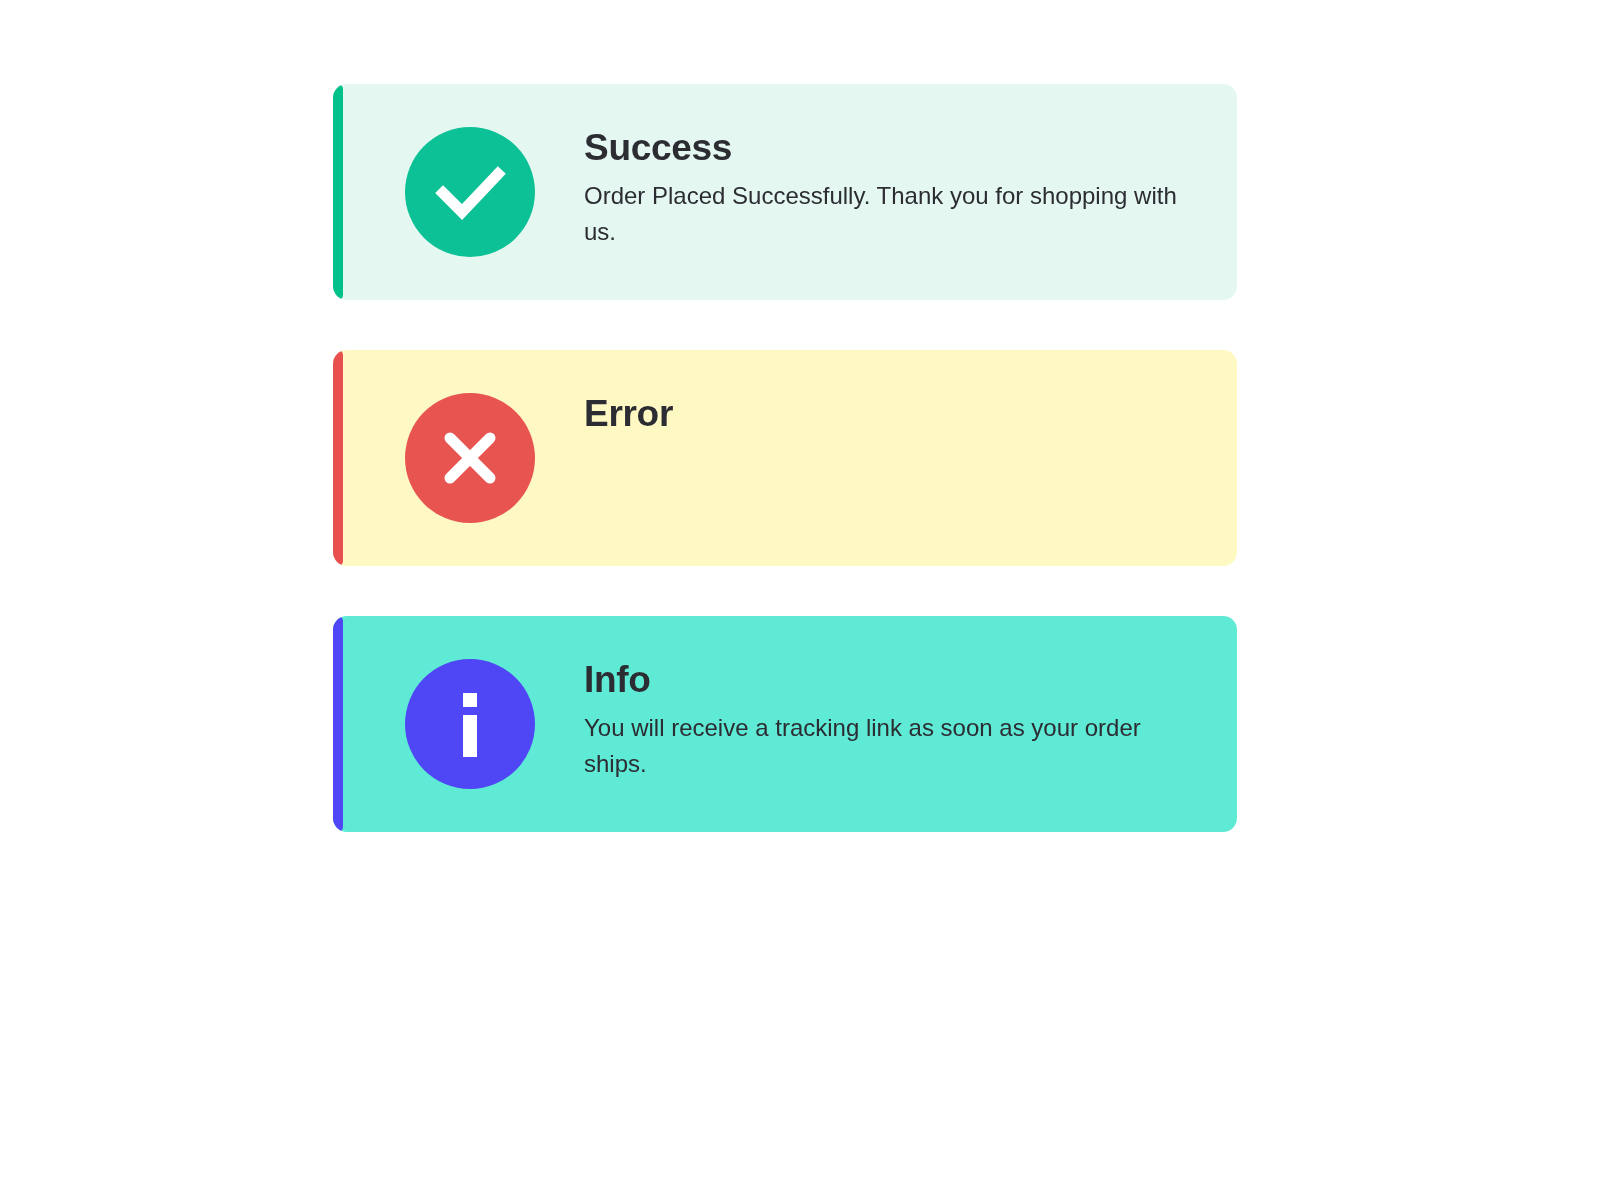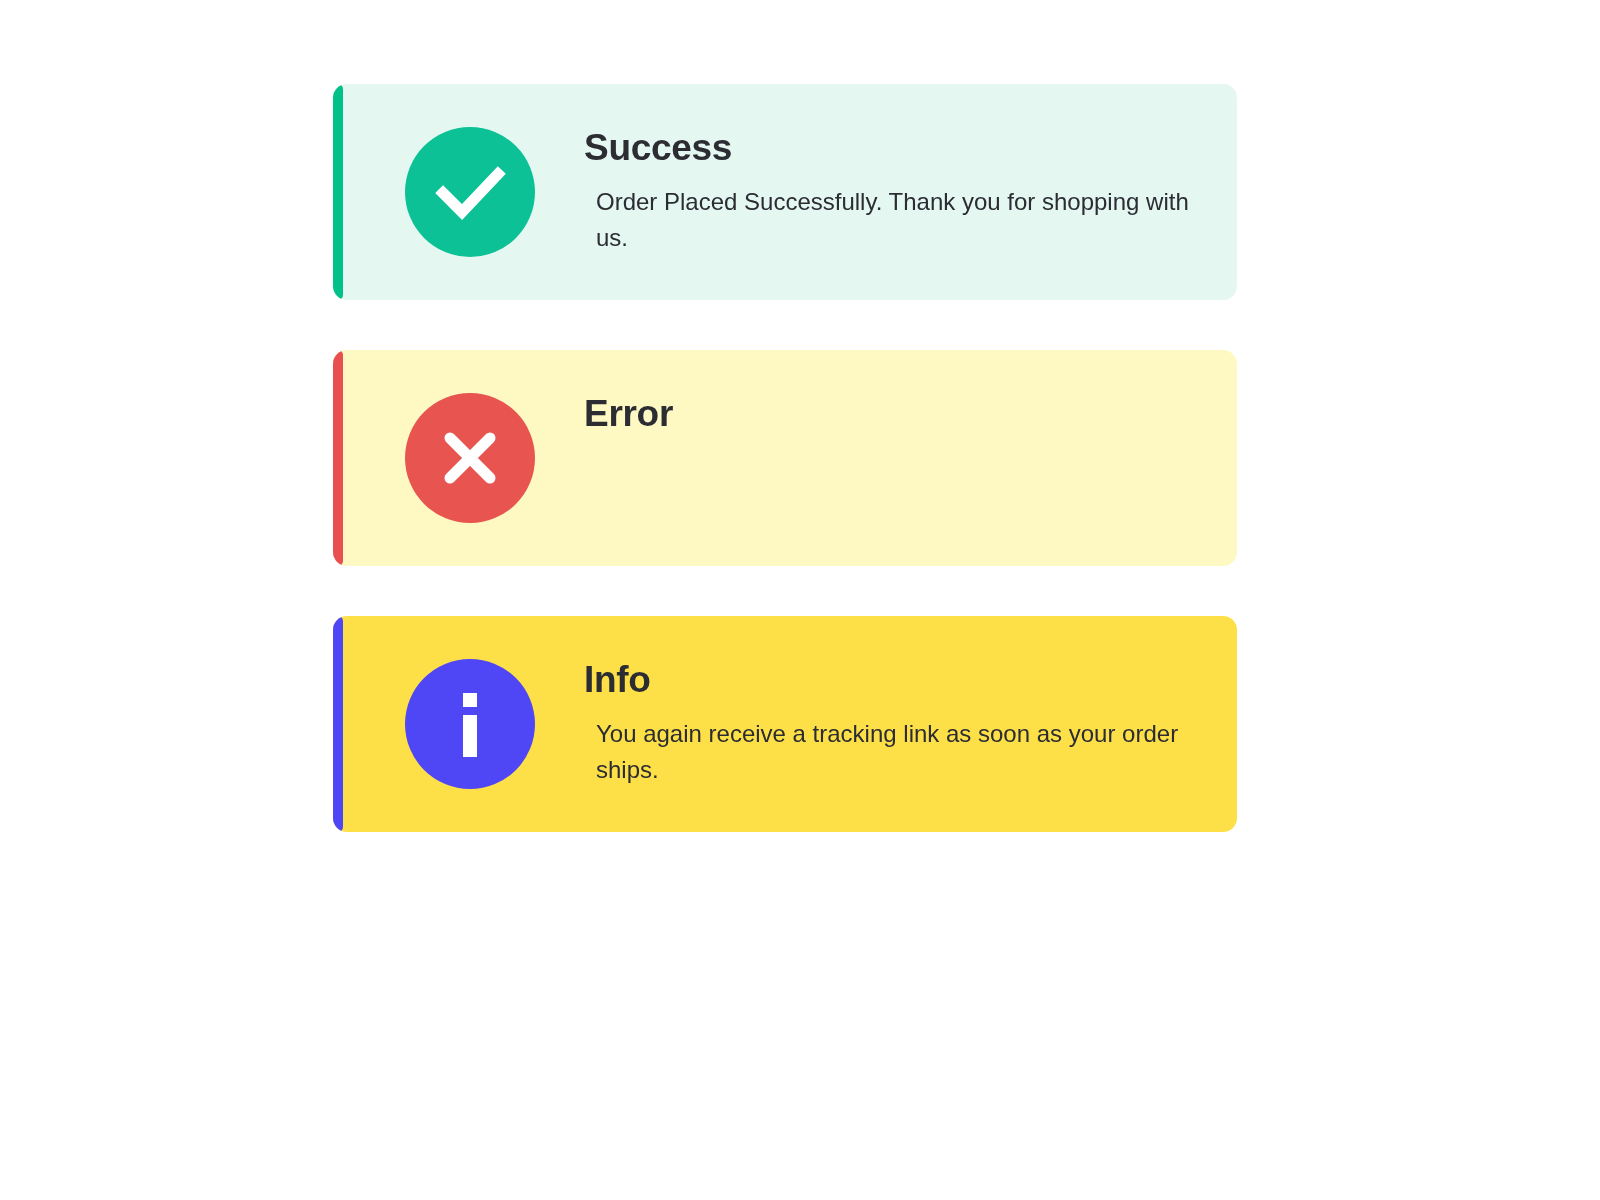--- a/index.html
+++ b/index.html
@@ -84,37 +84,37 @@
     letter-spacing: -0.3px;
     margin: 0 0 6px 0;
     white-space: nowrap;
   }
 
   .alert-message {
     font-size: 24px;
     font-weight: normal;
     color: #2C2C33;
     line-height: 36px;
-    margin: 12px;
+    margin: 0;
   }
 
   
   .card-success { background: #E4F8F1; }
   .card-success .accent-bar { background: #00C18A; }
   .card-success .alert-icon { background: #0BC195; }
 
   .card-error { background: #fef9c3; }
   .card-error .accent-bar { background: #E8504F; }
   .card-error .alert-icon { background: #E85450; }
 
   .card-warning { background: #FDF6E7; }
   .card-warning .accent-bar { background: #EFC44D; }
   .card-warning .alert-icon { background: #EFC44D; }
 
-  .card-info { background: #fde047; }
+  .card-info { background: #5eead4; }
   .card-info .accent-bar { background: #4F46F5; }
   .card-info .alert-icon { background: #4F46F5; }
 </style>
 </head>
 <body>
 
 <div id="alert-stack">
 
   <div class="alert-card card-success">
     <div class="accent-bar"></div>
@@ -150,18 +150,18 @@
     <div class="accent-bar"></div>
     <div class="alert-body">
       <div class="alert-icon">
         <svg viewBox="0 0 130 130" aria-hidden="true">
           <rect x="58" y="34" width="14" height="14" fill="#FFFFFF"></rect>
           <rect x="58" y="56" width="14" height="42" fill="#FFFFFF"></rect>
         </svg>
       </div>
       <div class="alert-text">
         <div class="alert-title">Info</div>
-        <div class="alert-message">You again receive a tracking link as soon as your order ships.</div>
+        <div class="alert-message">You will receive a tracking link as soon as your order ships.</div>
       </div>
     </div>
   </div>
 
 </div>
 
 </body></html>

